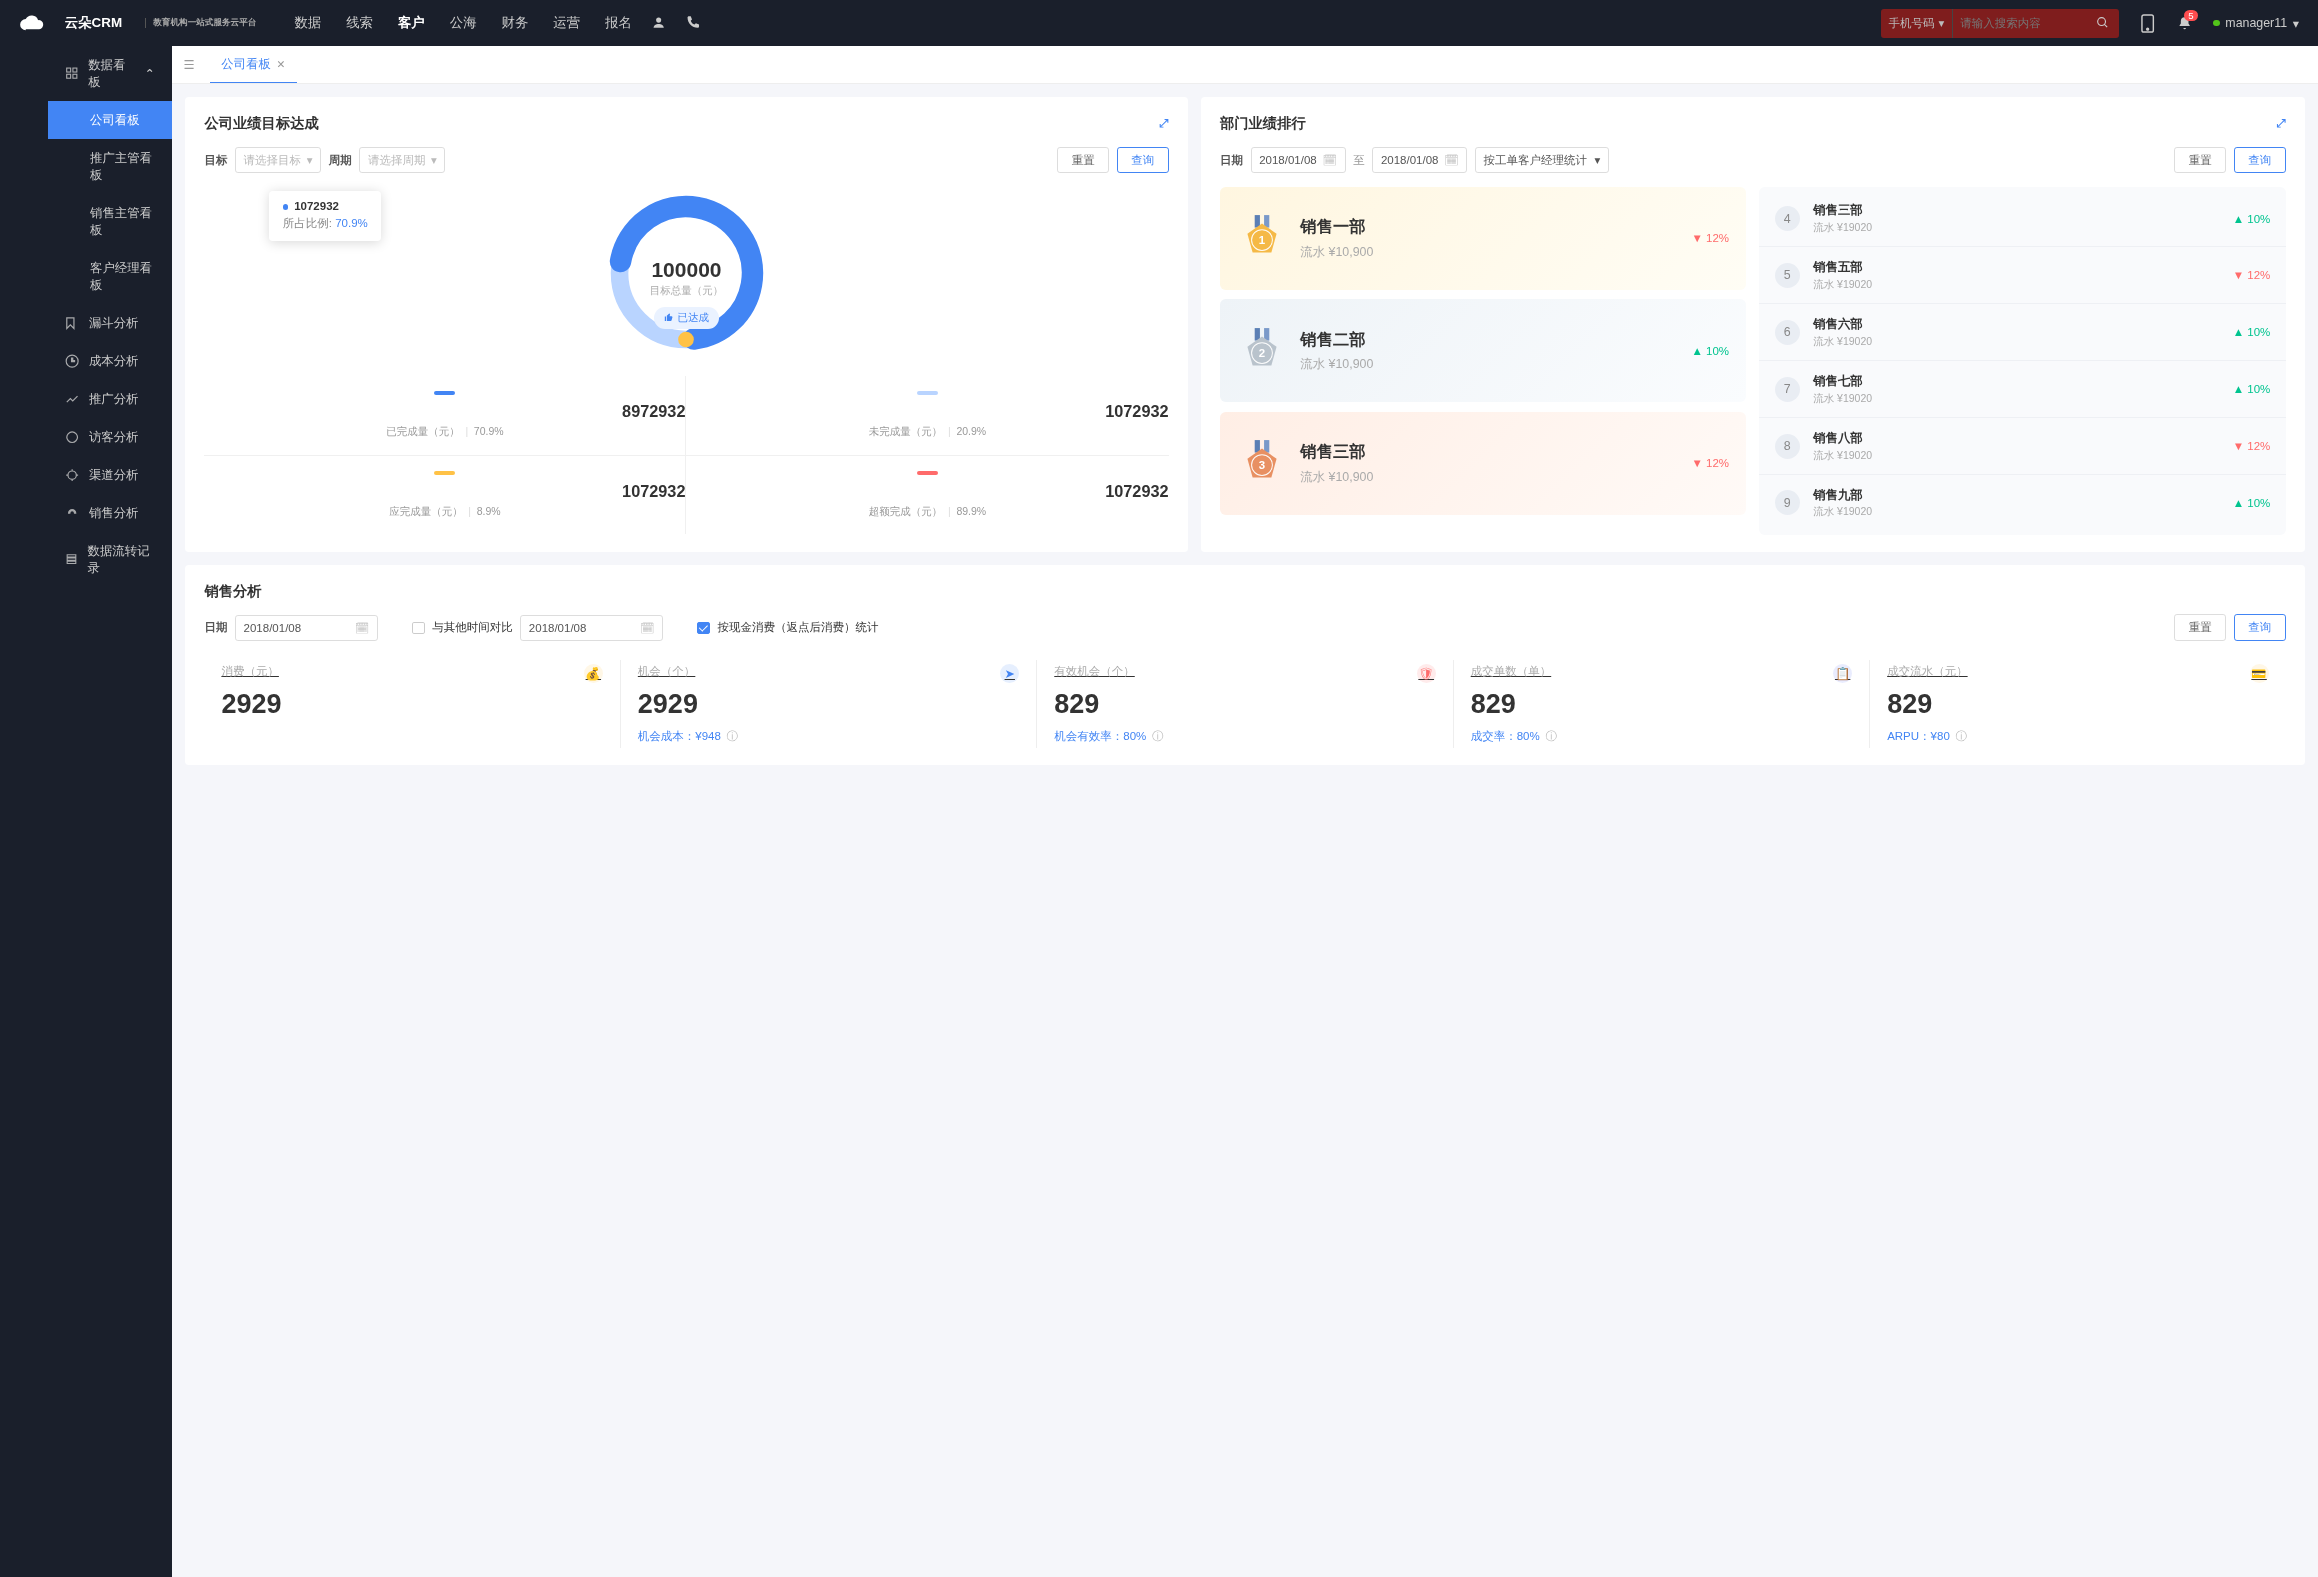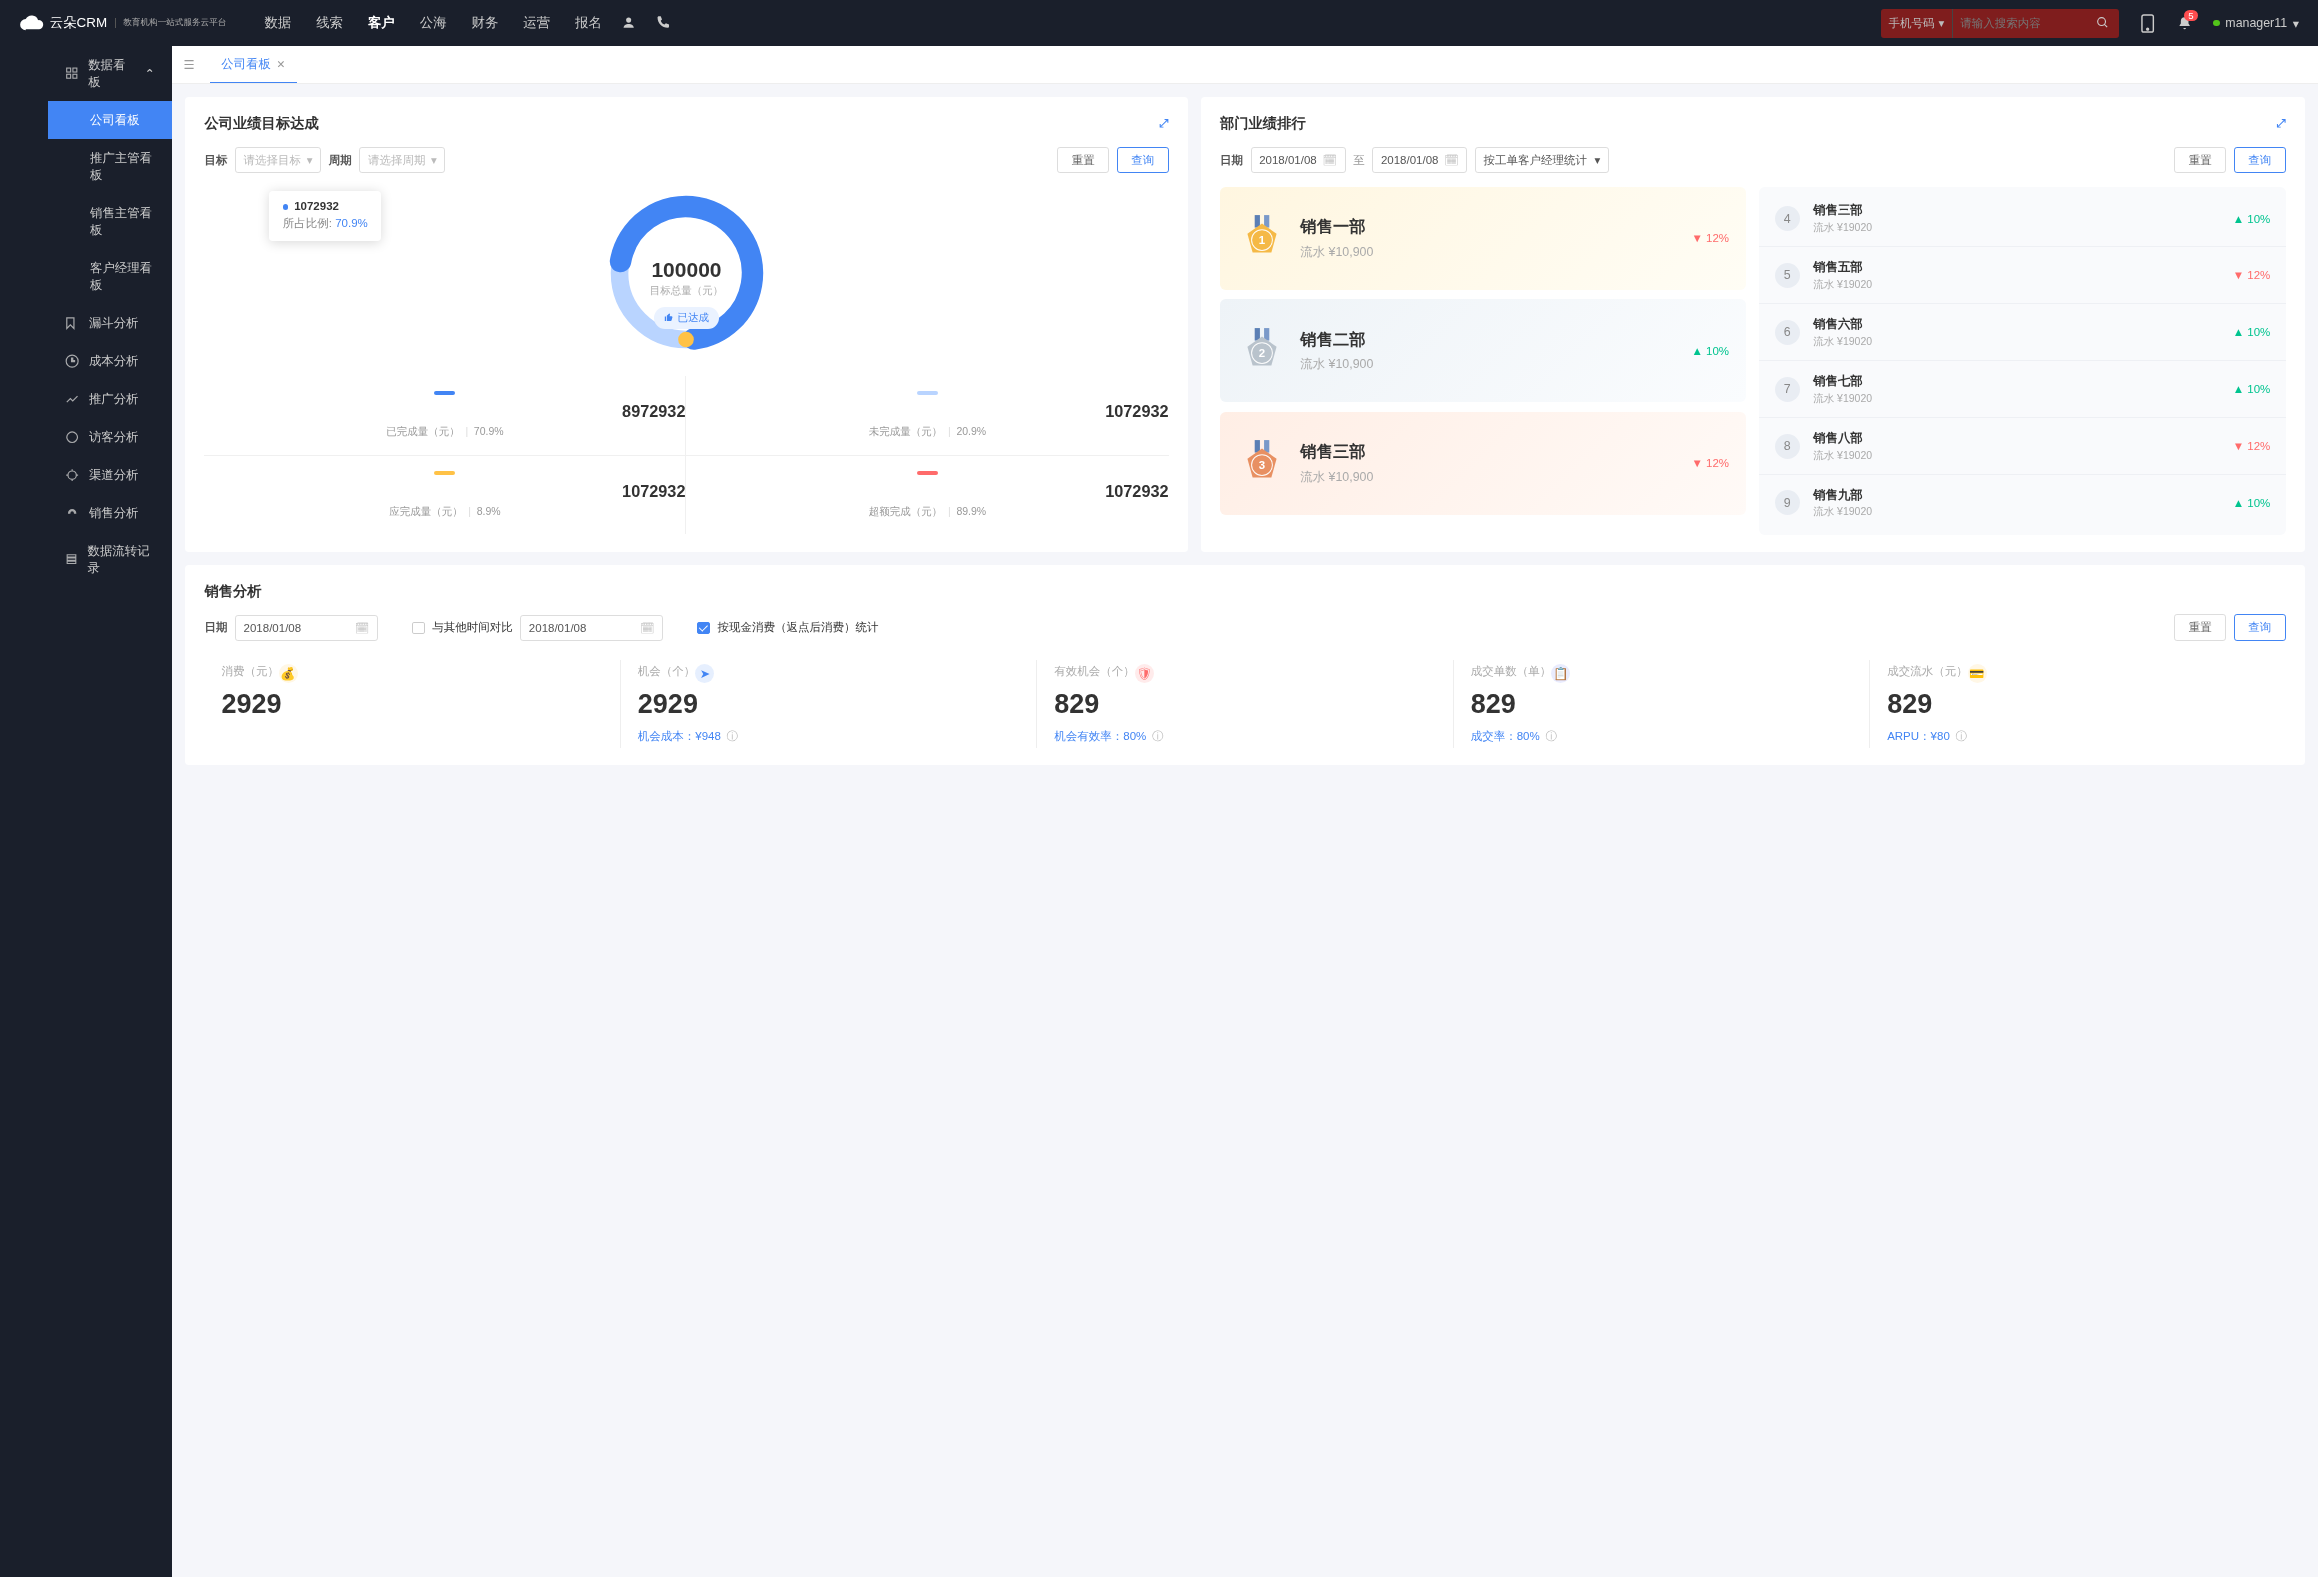--- a/index.html
+++ b/index.html
@@ -1,20 +1,20 @@
 <!DOCTYPE html>
 <html><head>
 <meta charset="utf-8">
 <style>
 * { margin: 0; padding: 0; box-sizing: border-box; }
 body { font-family: -apple-system, "PingFang SC", "Microsoft YaHei", sans-serif; background: #f5f6fa; color: #333; font-size: 12.4px; }
 
 
 .top-header { background: #1a1f2b; height: 46px; display: flex; align-items: center; padding: 0 19px; color: #fff; }
-.logo { display: flex; align-items: center; font-size: 13.4px; font-weight: 400; }
+.logo { display: flex; align-items: center; font-size: 13.4px; font-weight: 700; gap: 15px; }
 .logo-cloud { width: 27px; height: 19px; margin-right:3.8px; fill:#fff;}
 .logo-sub { margin-left: 7.6px; border-left: 1px solid #555; padding-left: 7.6px; font-size: 8.6px; color: #aaa; line-height: 1.1; }
 .top-nav { display: flex; margin-left: 38px; gap: 25px; }
 .top-nav-item { color: #ccc; font-size: 13.4px; cursor: pointer; }
 .top-nav-item.active { color: #fff; font-weight: 600; }
 .top-nav-icon { margin-left: 19px; color: #ccc; cursor: pointer; }
 .search-wrap { margin-left: auto; display: flex; align-items: center; background: #7f1d1d; border-radius: 2.9px; height: 29px;}
 .search-select { font-size: 11.5px; color: #bbb; padding: 0 7.6px; border-right: 1px solid #444; height: 100%; display:flex;align-items:center;gap:3.8px;}
 .search-input { background: none; border: none; color: #ccc; padding: 5.7px 7.6px; width: 134px; font-size: 11.5px; outline: none; }
 .search-btn { padding: 0 9.6px; color: #ccc; cursor: pointer; }
@@ -97,21 +97,21 @@
 .rank-row:last-child{border-bottom:none;}
 .rank-num { width: 25px; height: 25px; border-radius: 50%; background: #e9edf3; color: #888; display: flex; align-items: center; justify-content: center; font-size: 12.4px; margin-right: 13.4px;}
 .rank-row .name { font-size: 12.4px; font-weight: 600;}
 .rank-row .sub { font-size: 10.5px; color: #aaa; margin-top: 1.9px;}
 .rank-row .info{flex:1;}
 
 
 .kpi-row{display:flex;margin-top:19px;}
 .kpi{flex:1;padding:3.8px 17px;position:relative;}
 .kpi + .kpi{border-left:1px solid #eee;}
-.kpi-head{display:flex;align-items:flex-start;}
+.kpi-head{display:flex;justify-content:space-between;align-items:flex-start;text-decoration:underline;}
 .kpi-label{font-size:11.5px;color:#aaa;}
 .kpi-icon{width:19px;height:19px;border-radius:50%;display:flex;align-items:center;justify-content:center;}
 .kpi-val{font-size:27px;font-weight:700;margin-top:5.7px;}
 .kpi-foot{font-size:11.5px;color:#4285f4;margin-top:9.6px;display:flex;align-items:center;gap:5.7px;}
 .kpi-foot .q{color:#bbb;}
 .date-sep{color:#999;font-size:11.5px;}
 .checkbox{width:12.4px;height:12.4px;border:1px solid #ccc;border-radius:1.9px;display:inline-block;vertical-align:middle;}
 .checkbox.checked{background:#4285f4;border-color:#4285f4;position:relative;}
 .checkbox.checked::after{content:"";position:absolute;left:2.9px;top:0px;width:3.8px;height:6.7px;border:solid #fff;border-width:0 1.9px 1.9px 0;transform:rotate(45deg);}
 

